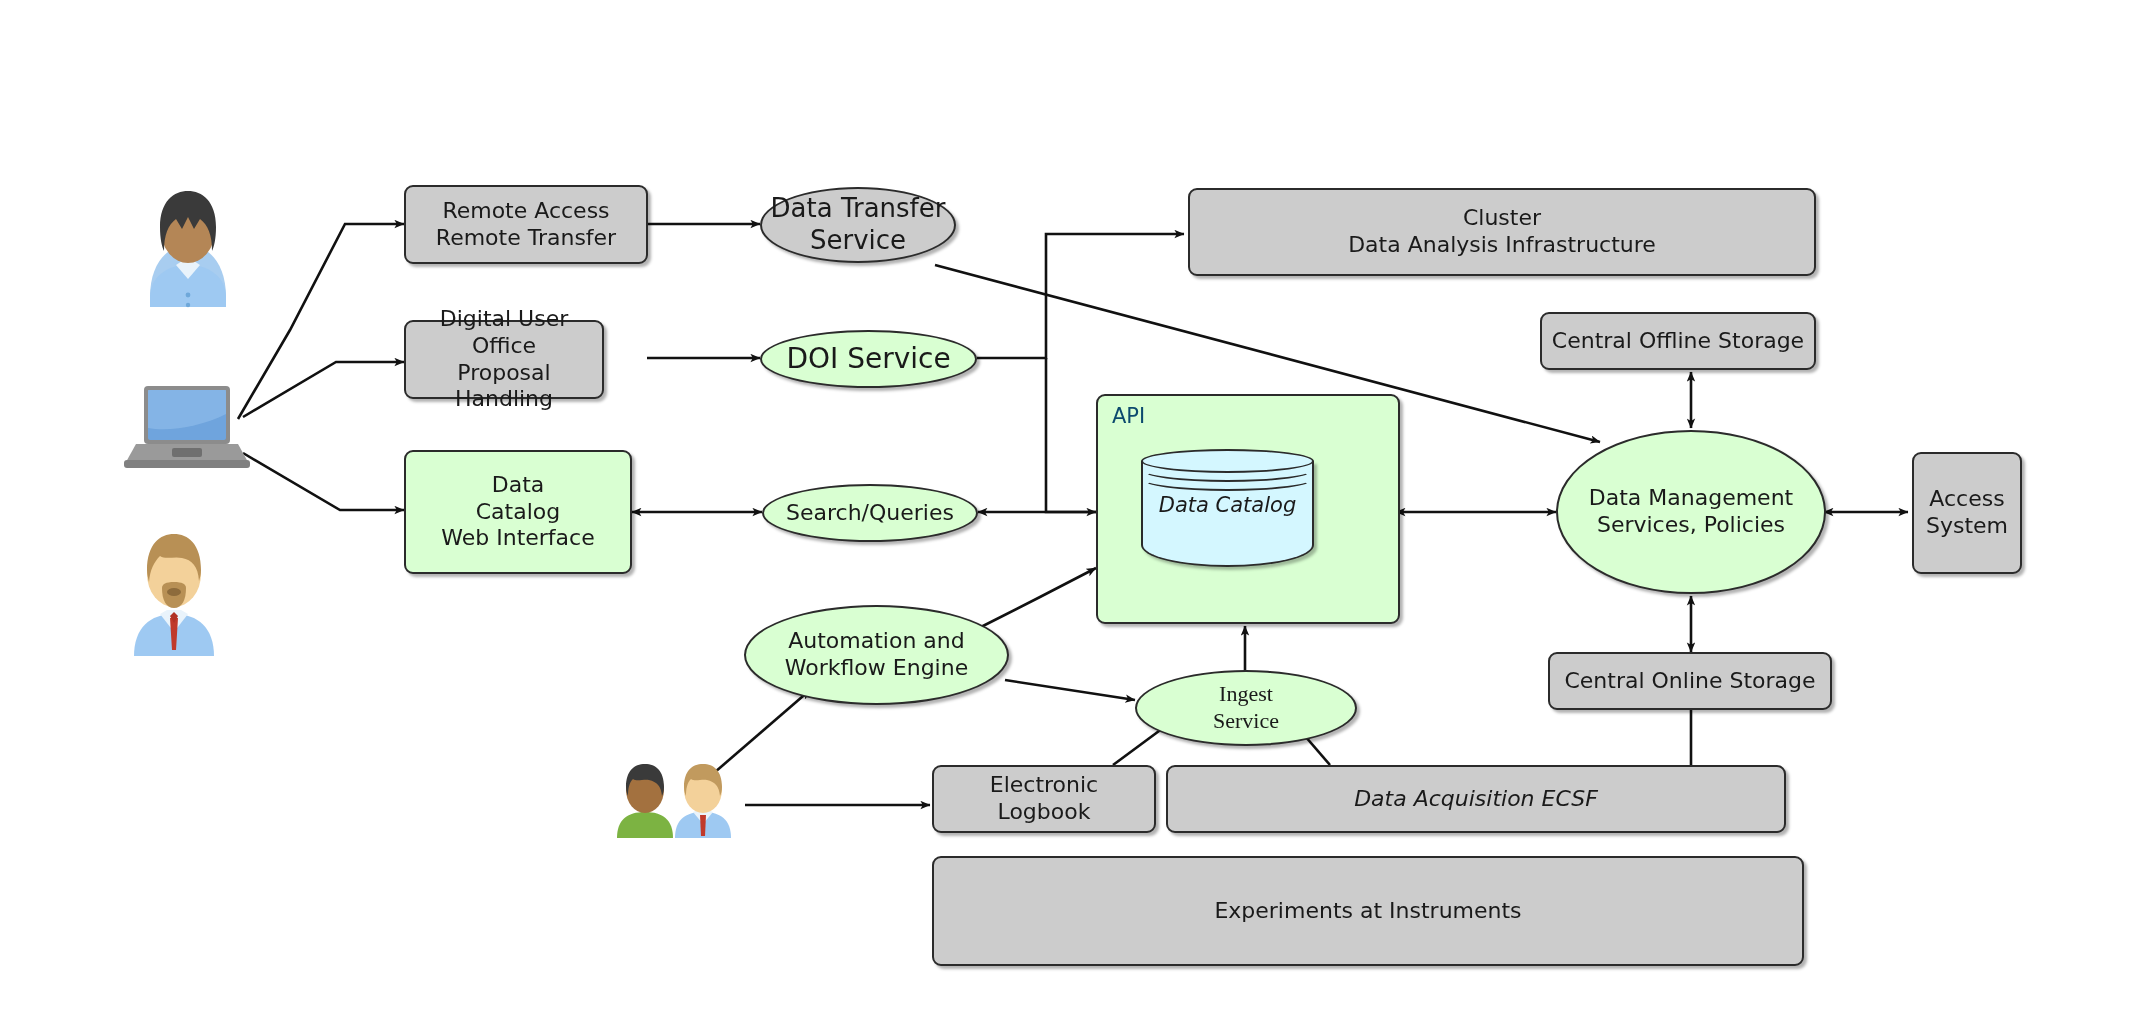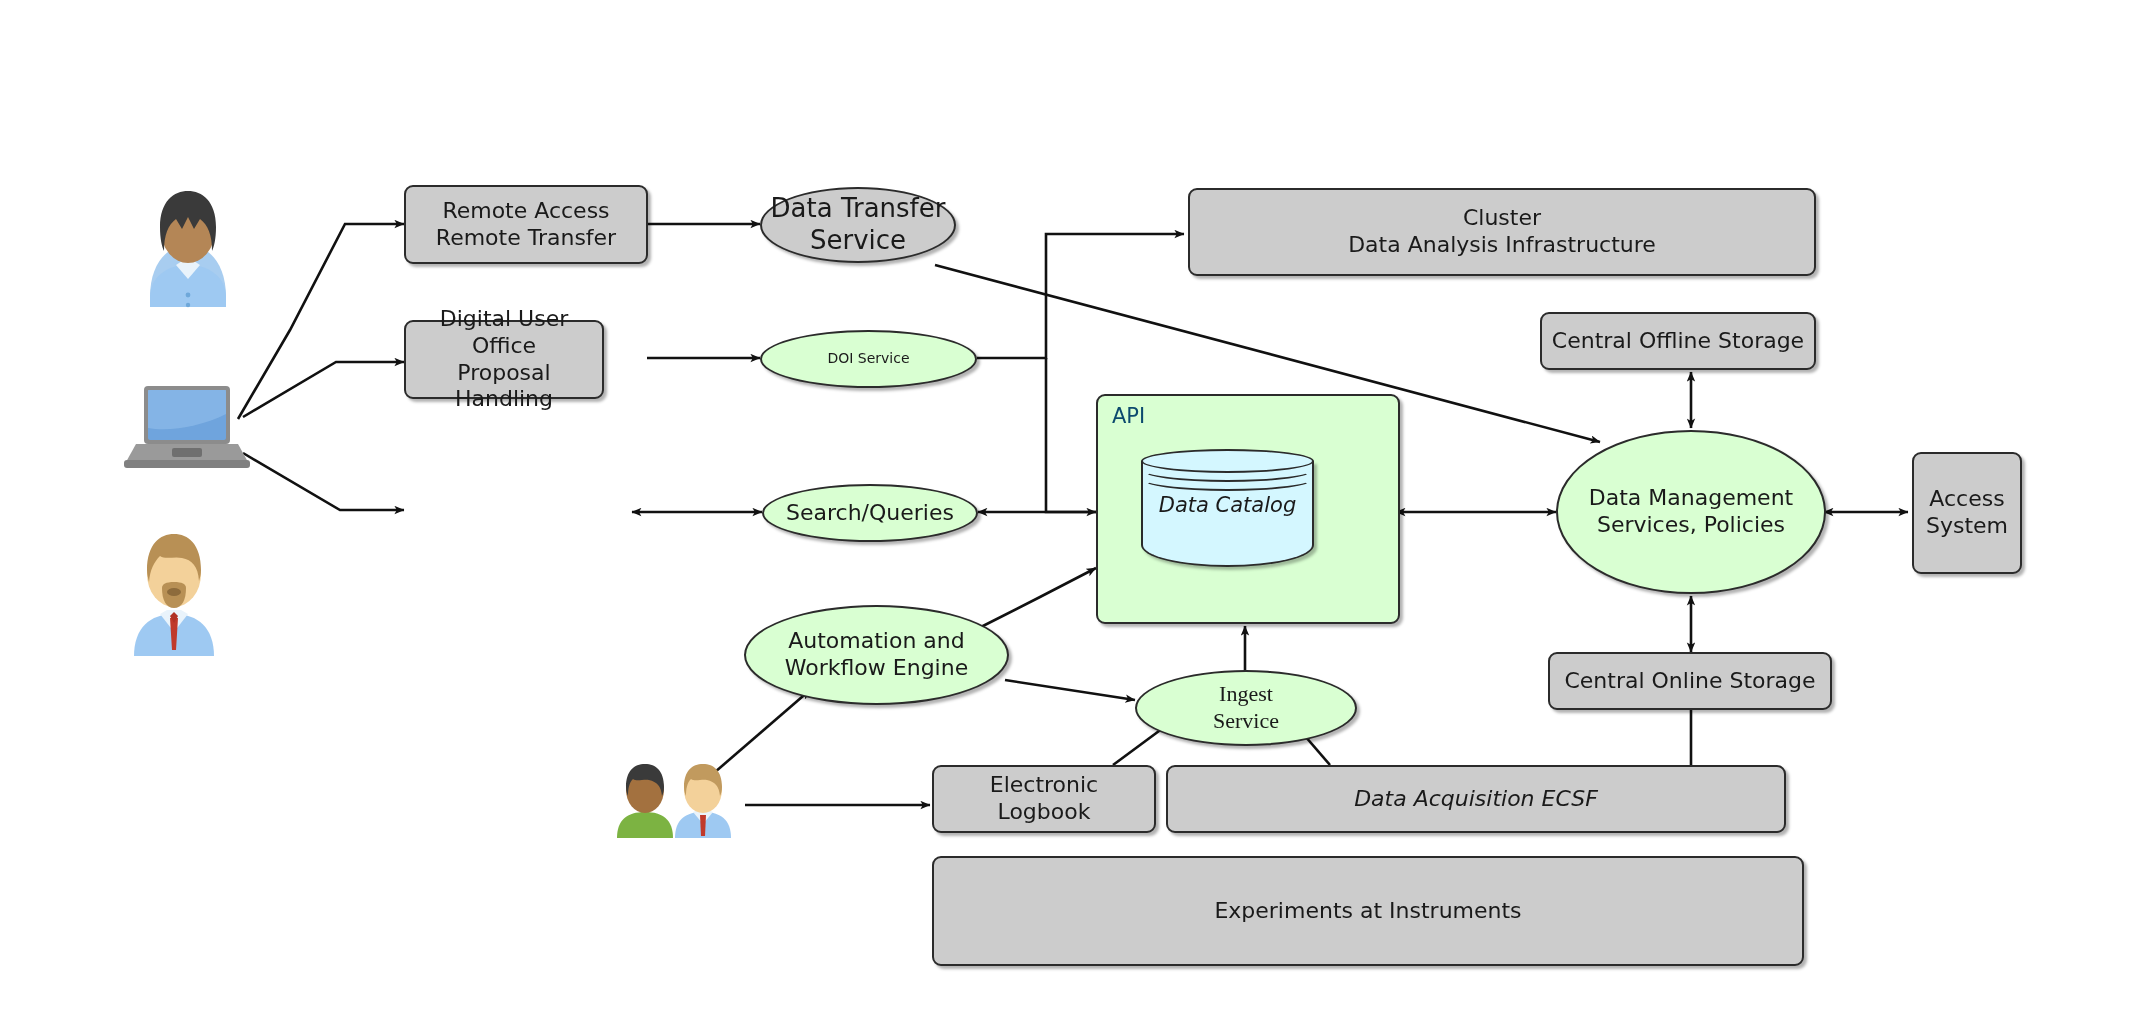--- a/index.html
+++ b/index.html
@@ -229,25 +229,28 @@
       </g>
     </svg>
   </div>
 
   <div class="node box" style="left:404px; top:185px; width:244px; height:79px; font-size:22px;">Remote Access
 Remote Transfer</div>
 
   <div class="node box" style="left:404px; top:320px; width:200px; height:79px; font-size:22px;">Digital User Office
 Proposal Handling</div>
 
+  <div class="node box green" style="left:404px; top:450px; width:228px; height:124px; font-size:22px;">Data
+Catalog
+Web Interface</div>
 
   <div class="node ellipse" style="left:760px; top:187px; width:196px; height:76px; font-size:26px;">Data Transfer
 Service</div>
 
-  <div class="node ellipse green" style="left:760px; top:330px; width:217px; height:58px; font-size:14px;">DOI Service</div>
+  <div class="node ellipse green" style="left:760px; top:330px; width:217px; height:58px; font-size:28px;">DOI Service</div>
 
   <div class="node ellipse green" style="left:762px; top:484px; width:216px; height:58px; font-size:22px;">Search/Queries</div>
 
   <div class="node ellipse green" style="left:744px; top:605px; width:265px; height:100px; font-size:22px;">Automation and
 Workflow Engine</div>
 
   <div class="node ellipse green" style="left:1135px; top:670px; width:222px; height:76px; font-size:22px;font-family:Liberation Serif, serif;">Ingest
 Service</div>
 
   <div class="api-box" style="position:absolute; left:1096px; top:394px; width:300px; height:226px;">

